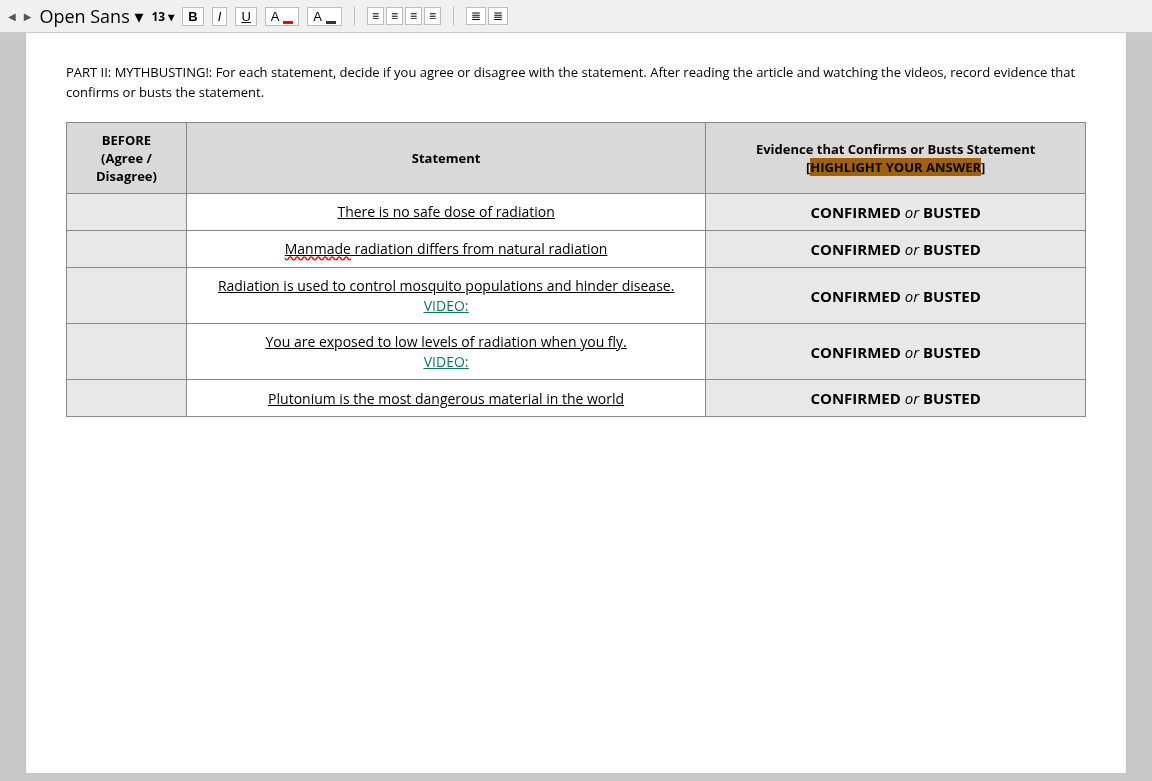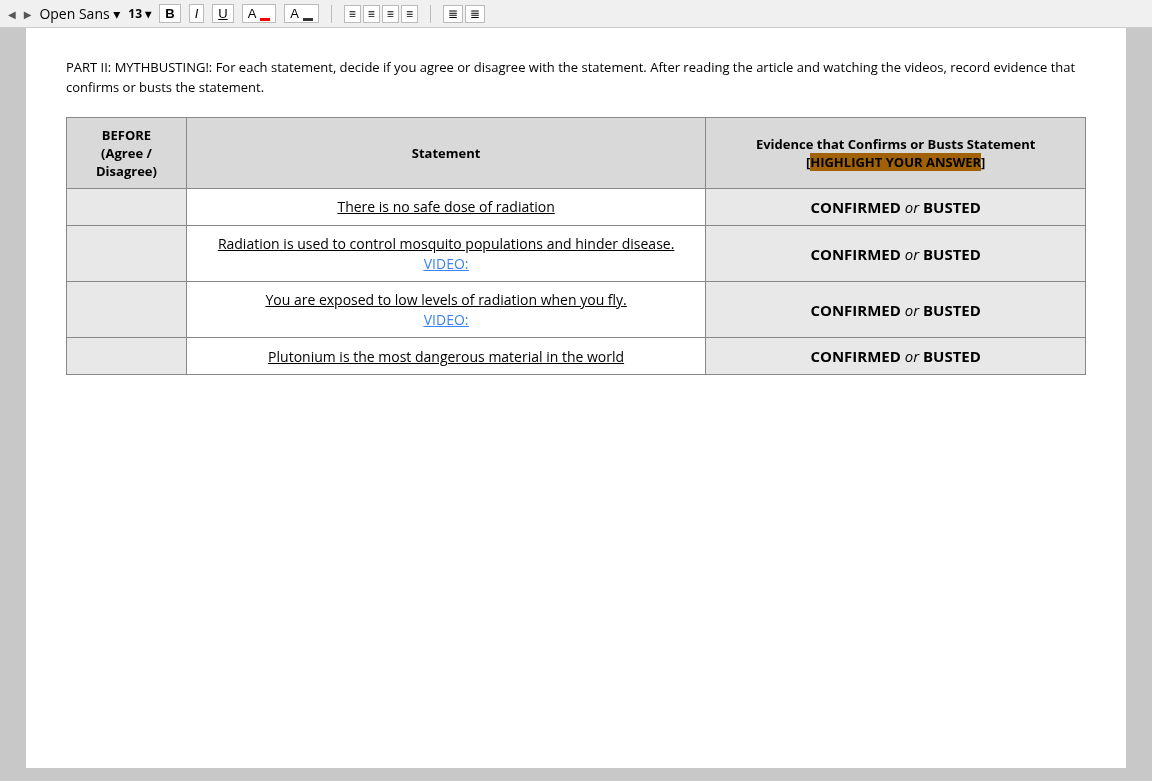--- a/index.html
+++ b/index.html
@@ -20,21 +20,21 @@
       gap: 8px;
       font-size: 13px;
     }
 
     .toolbar-arrow {
       font-size: 10px;
       color: #555;
     }
 
     .toolbar-font {
-      font-size: 14px;
+      font-size: 18px;
     }
 
     .toolbar-size {
       font-size: 12px;
       font-weight: bold;
     }
 
     .toolbar-btn {
       border: 1px solid #bbb;
       background: #fff;
@@ -133,21 +133,21 @@
       font-weight: bold;
       white-space: nowrap;
     }
 
     .confirmed-busted .or-word {
       font-style: italic;
       font-weight: normal;
     }
 
     .video-link {
-      color: #3b82f6;
+      color: #0f766e;
       text-decoration: underline;
     }
 
     .data-row td {
       background: #fff;
     }
 
     .data-row td.col-before {
       background: #e8e8e8;
     }
@@ -229,20 +229,29 @@
       <tr class="data-row">
         <td class="col-before"></td>
         <td class="col-statement">
           <span class="statement-text">There is no safe dose of radiation</span>
         </td>
         <td class="col-evidence">
           <span class="confirmed-busted">CONFIRMED <span class="or-word">or</span> BUSTED</span>
         </td>
       </tr>
 
+      <tr class="data-row">
+        <td class="col-before"></td>
+        <td class="col-statement">
+          <span class="statement-text"><span class="squiggly">Manmade</span> radiation differs from natural radiation</span>
+        </td>
+        <td class="col-evidence">
+          <span class="confirmed-busted">CONFIRMED <span class="or-word">or</span> BUSTED</span>
+        </td>
+      </tr>
 
 
       <tr class="data-row">
         <td class="col-before"></td>
         <td class="col-statement">
           <span class="statement-text">Radiation is used to control mosquito populations and hinder disease.<br>
           <span class="video-link">VIDEO:</span></span>
         </td>
         <td class="col-evidence">
           <span class="confirmed-busted">CONFIRMED <span class="or-word">or</span> BUSTED</span>

